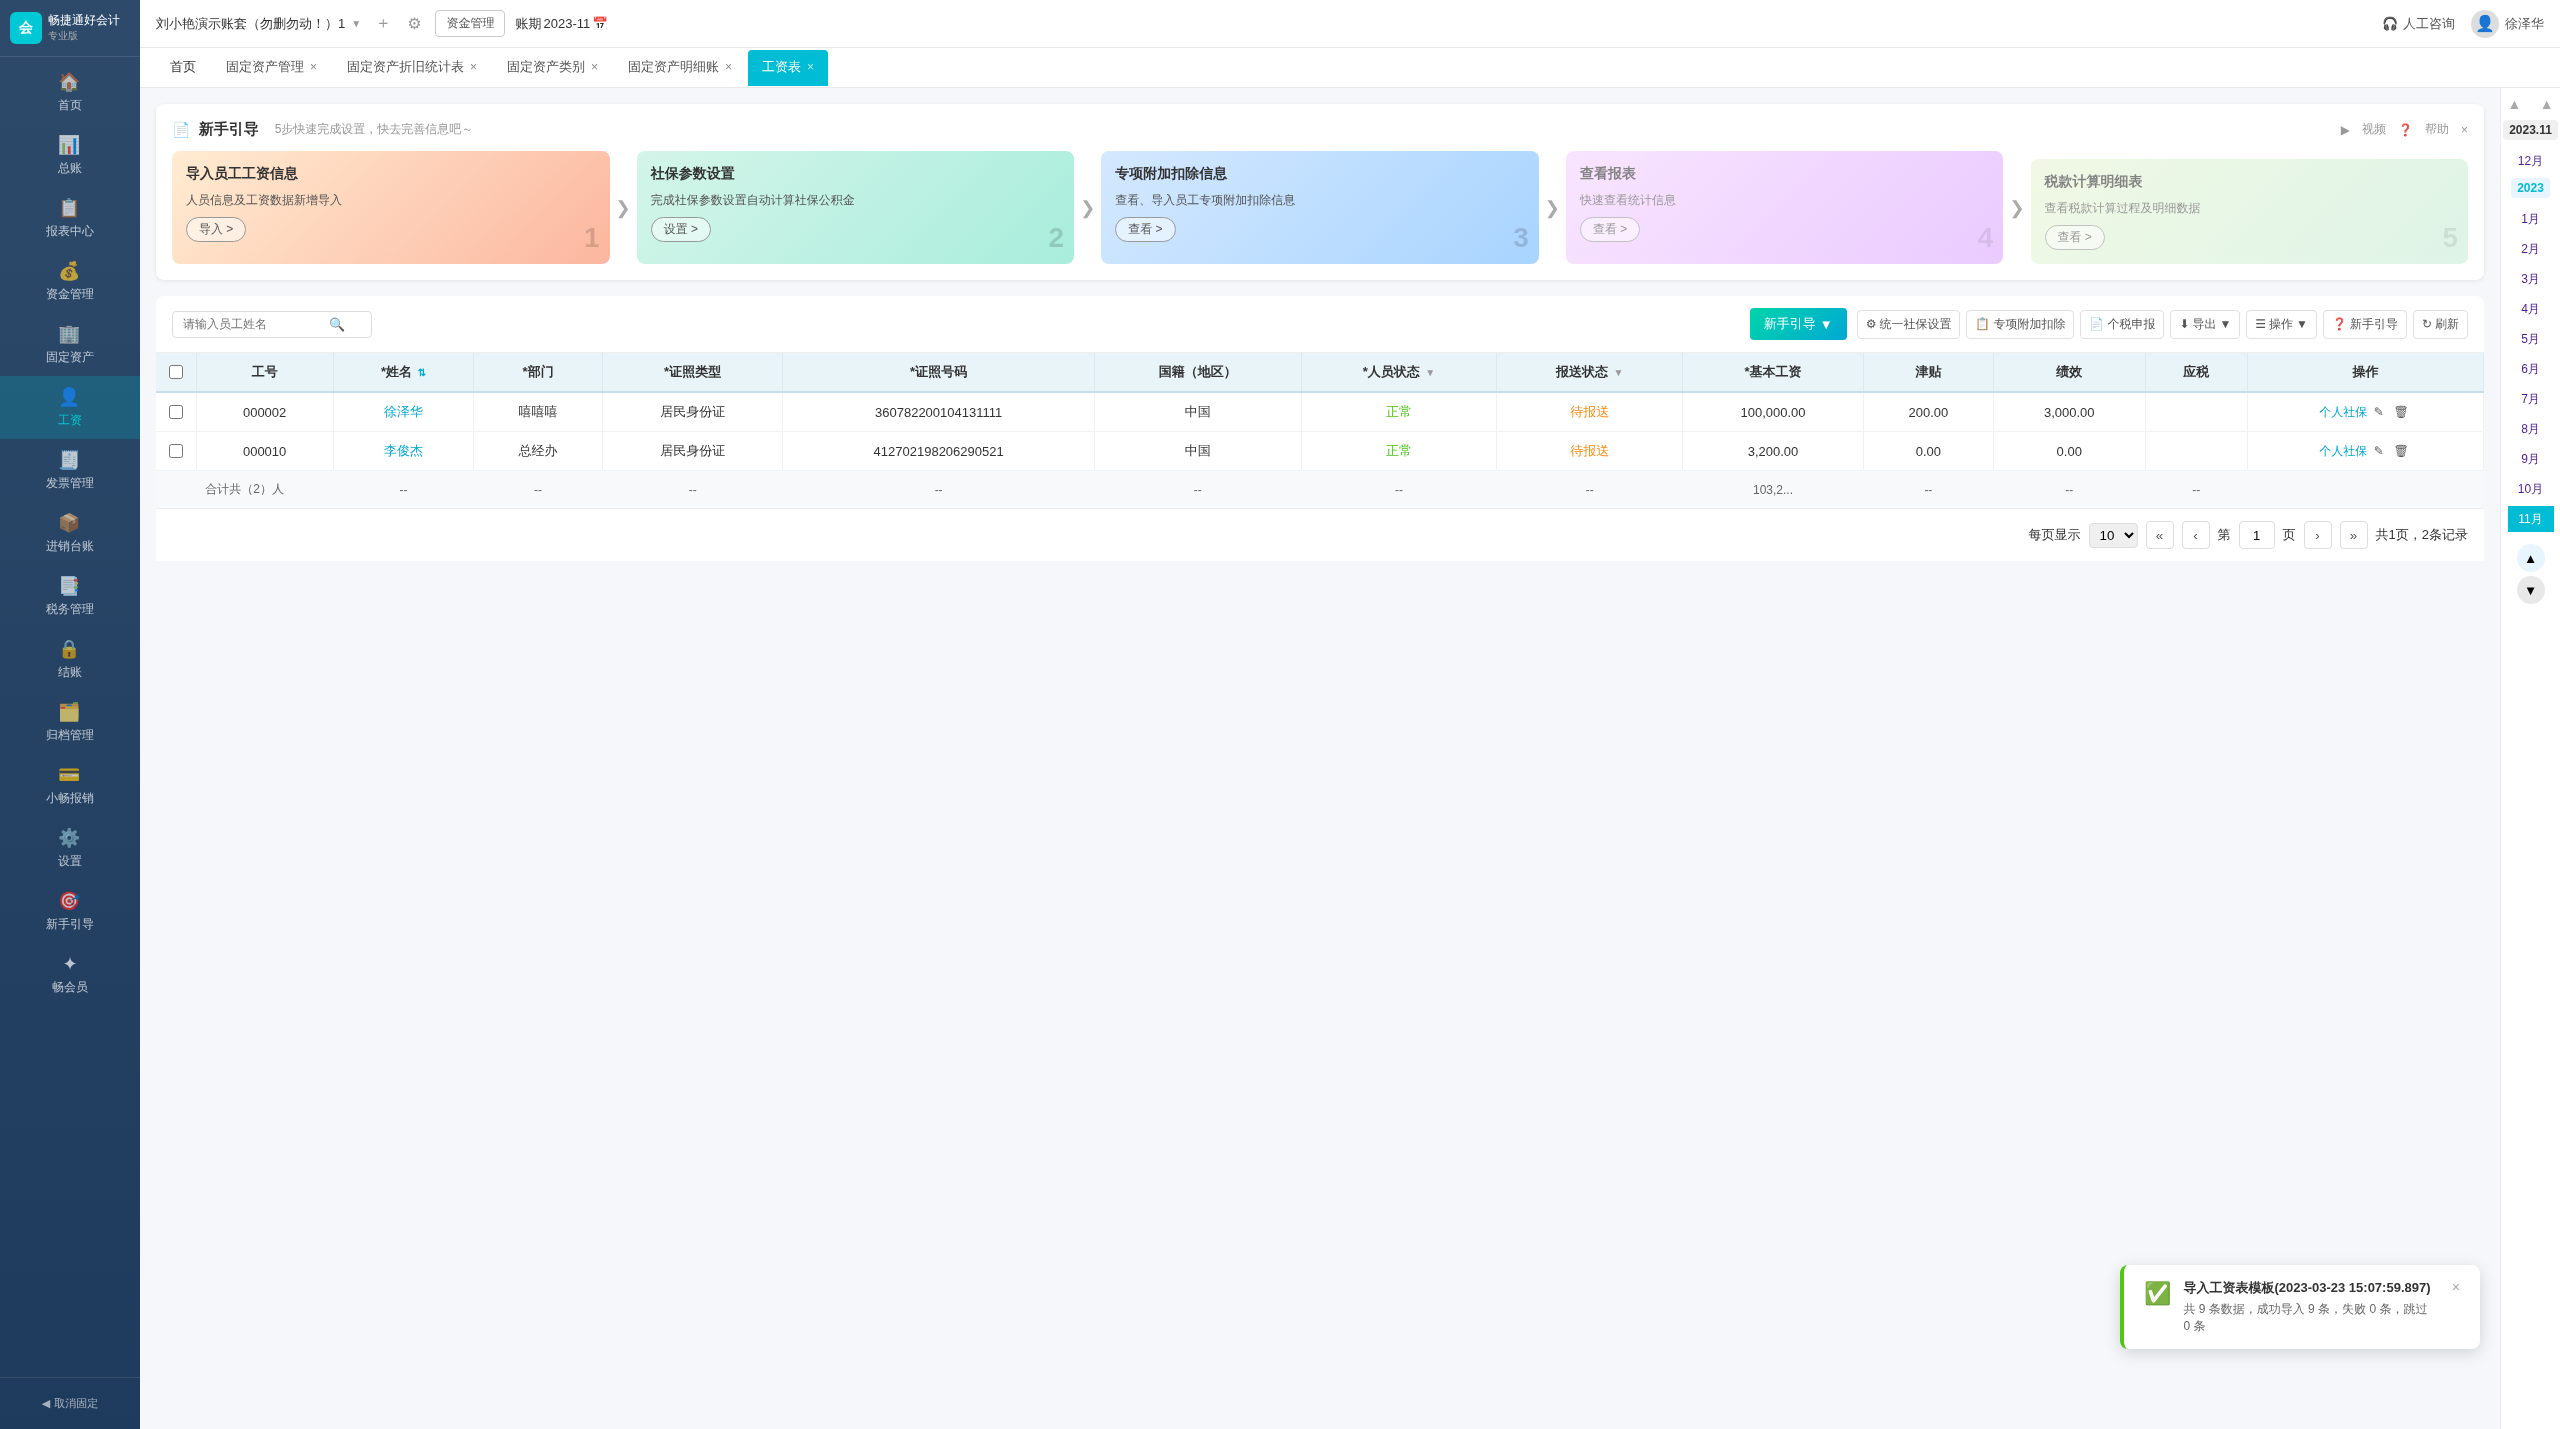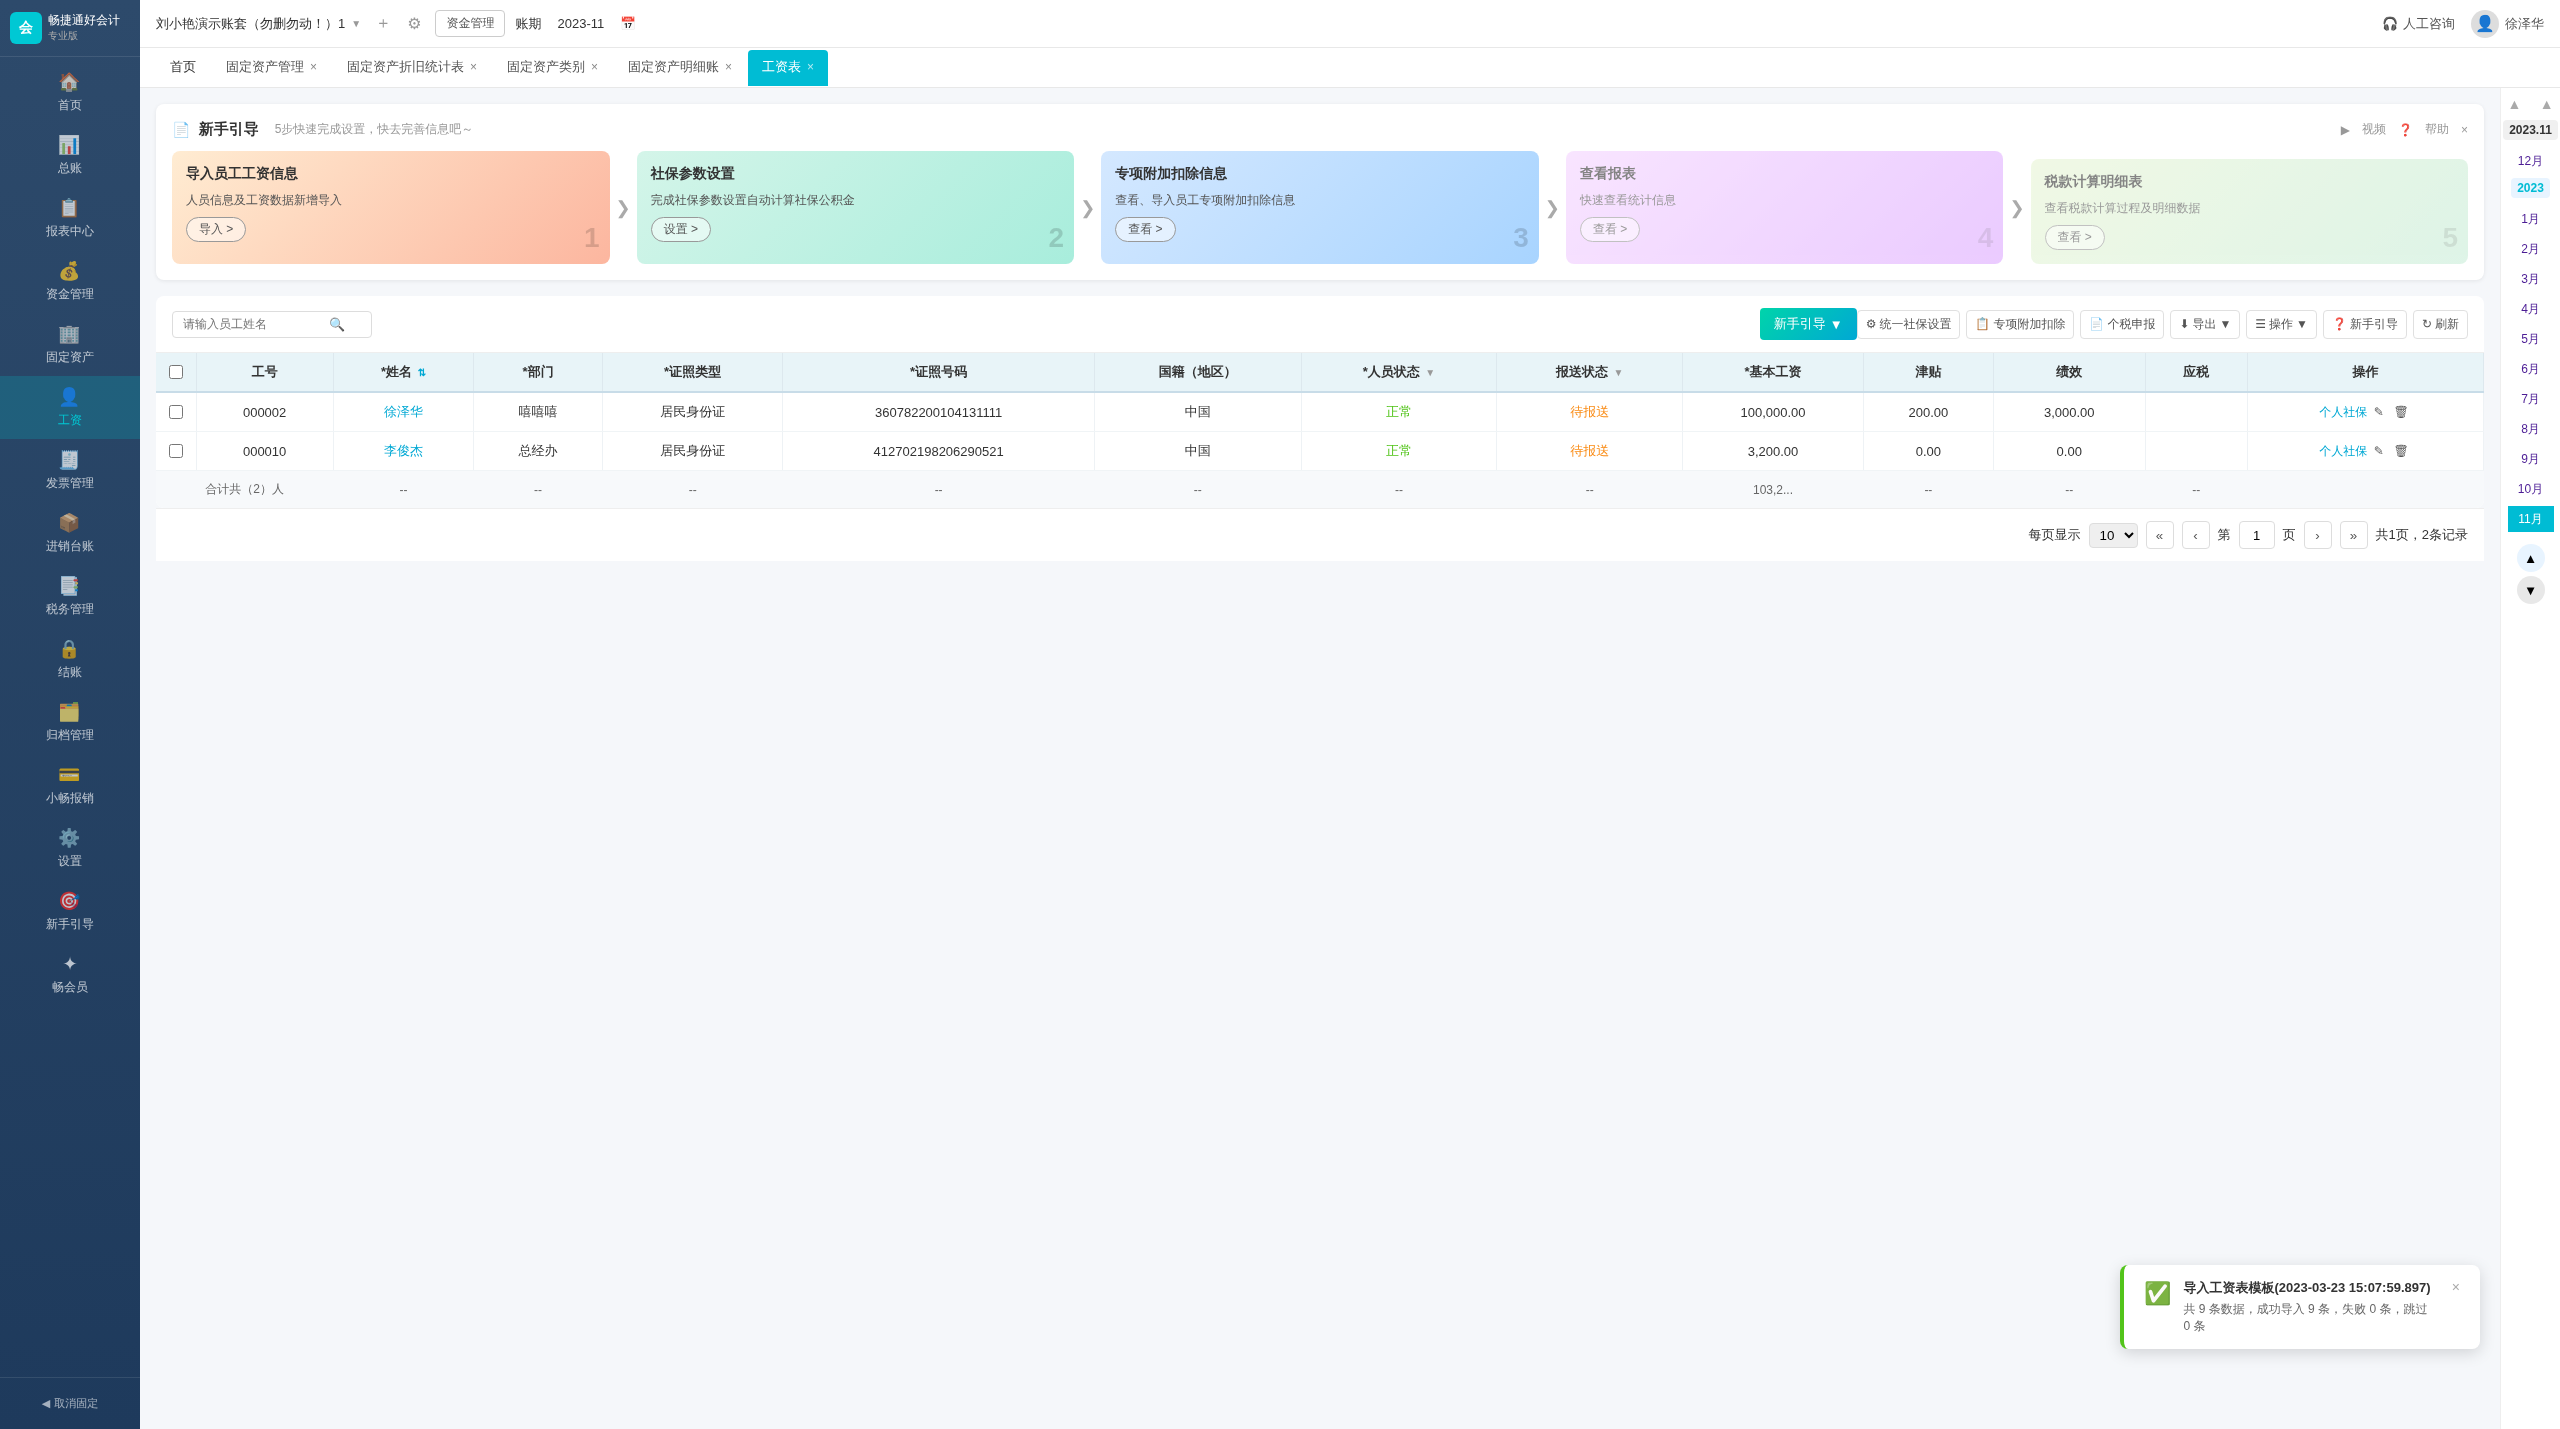--- a/index.html
+++ b/index.html
@@ -69,21 +69,21 @@
     .topbar-actions { display: flex; align-items: center; gap: 8px; }
     .topbar-btn {
       background: none; border: none; cursor: pointer;
       color: #999; font-size: 16px; padding: 4px;
     }
     .switch-btn {
       border: 1px solid #ccc; border-radius: 4px;
       padding: 4px 10px; font-size: 12px; cursor: pointer;
       background: white; color: #555;
     }
-    .period-selector { display: flex; align-items: center; gap: 16px; font-size: 13px; color: #333; }
+    .period-selector { display: flex; align-items: center; gap: 2px; font-size: 13px; color: #333; }
     .topbar-right { margin-left: auto; display: flex; align-items: center; gap: 16px; }
     .service-btn { display: flex; align-items: center; gap: 4px; color: #555; font-size: 13px; cursor: pointer; }
     .user-info { display: flex; align-items: center; gap: 6px; color: #555; font-size: 13px; cursor: pointer; }
     .user-avatar { width: 28px; height: 28px; border-radius: 50%; background: #ddd; display: flex; align-items: center; justify-content: center; font-size: 16px; }
 
     
     .tabbar {
       background: white;
       border-bottom: 1px solid #e8e8e8;
       display: flex;
@@ -149,20 +149,21 @@
       background: rgba(255,255,255,0.5); color: #555; width: fit-content;
     }
 
     
     .toolbar {
       background: white;
       border-radius: 8px 8px 0 0;
       padding: 12px 16px;
       display: flex;
       align-items: center;
+      gap: 10px;
       border-bottom: 1px solid #eee;
     }
     .search-input-wrap {
       display: flex; align-items: center; gap: 6px;
       border: 1px solid #ddd; border-radius: 4px;
       padding: 5px 10px; background: white; width: 200px;
     }
     .search-input { border: none; outline: none; font-size: 12px; color: #999; width: 140px; }
     .add-btn {
       background: linear-gradient(135deg, #00d4aa, #00a8d4);

